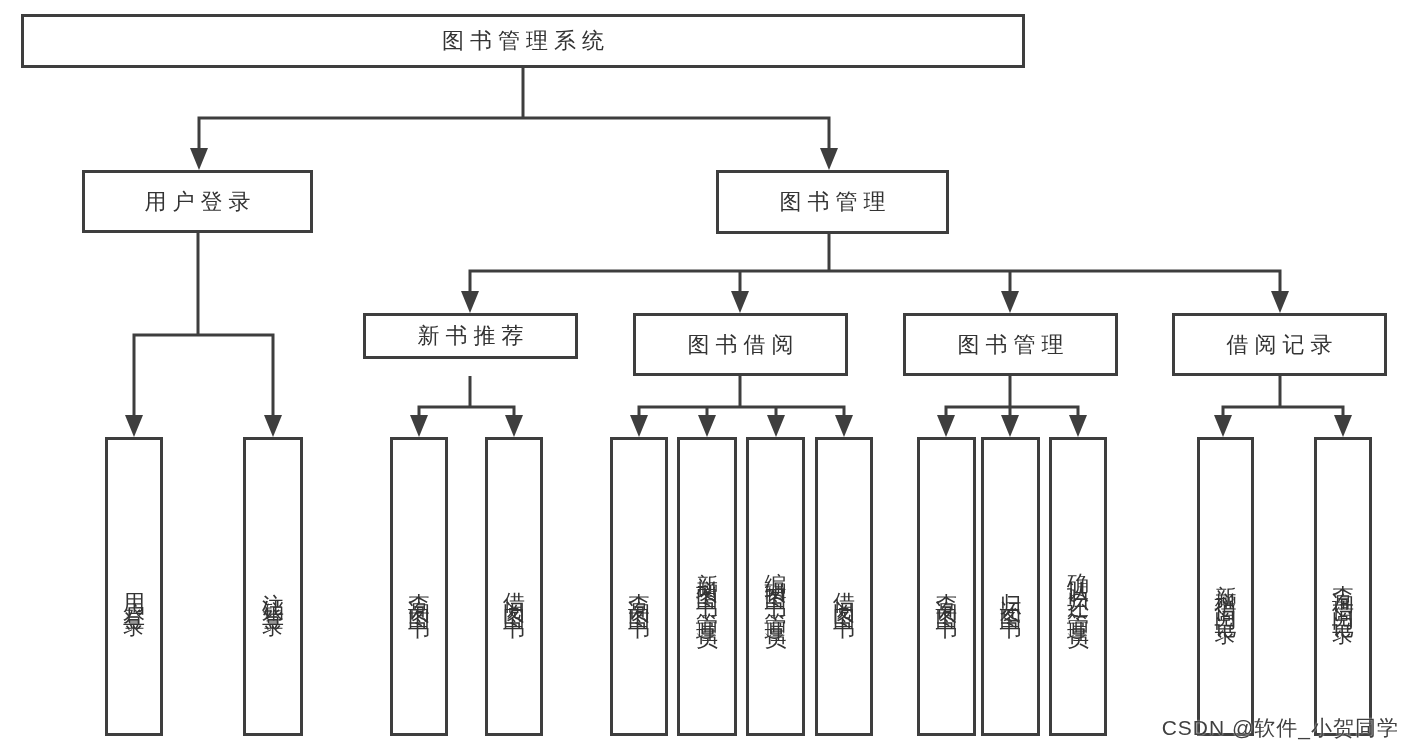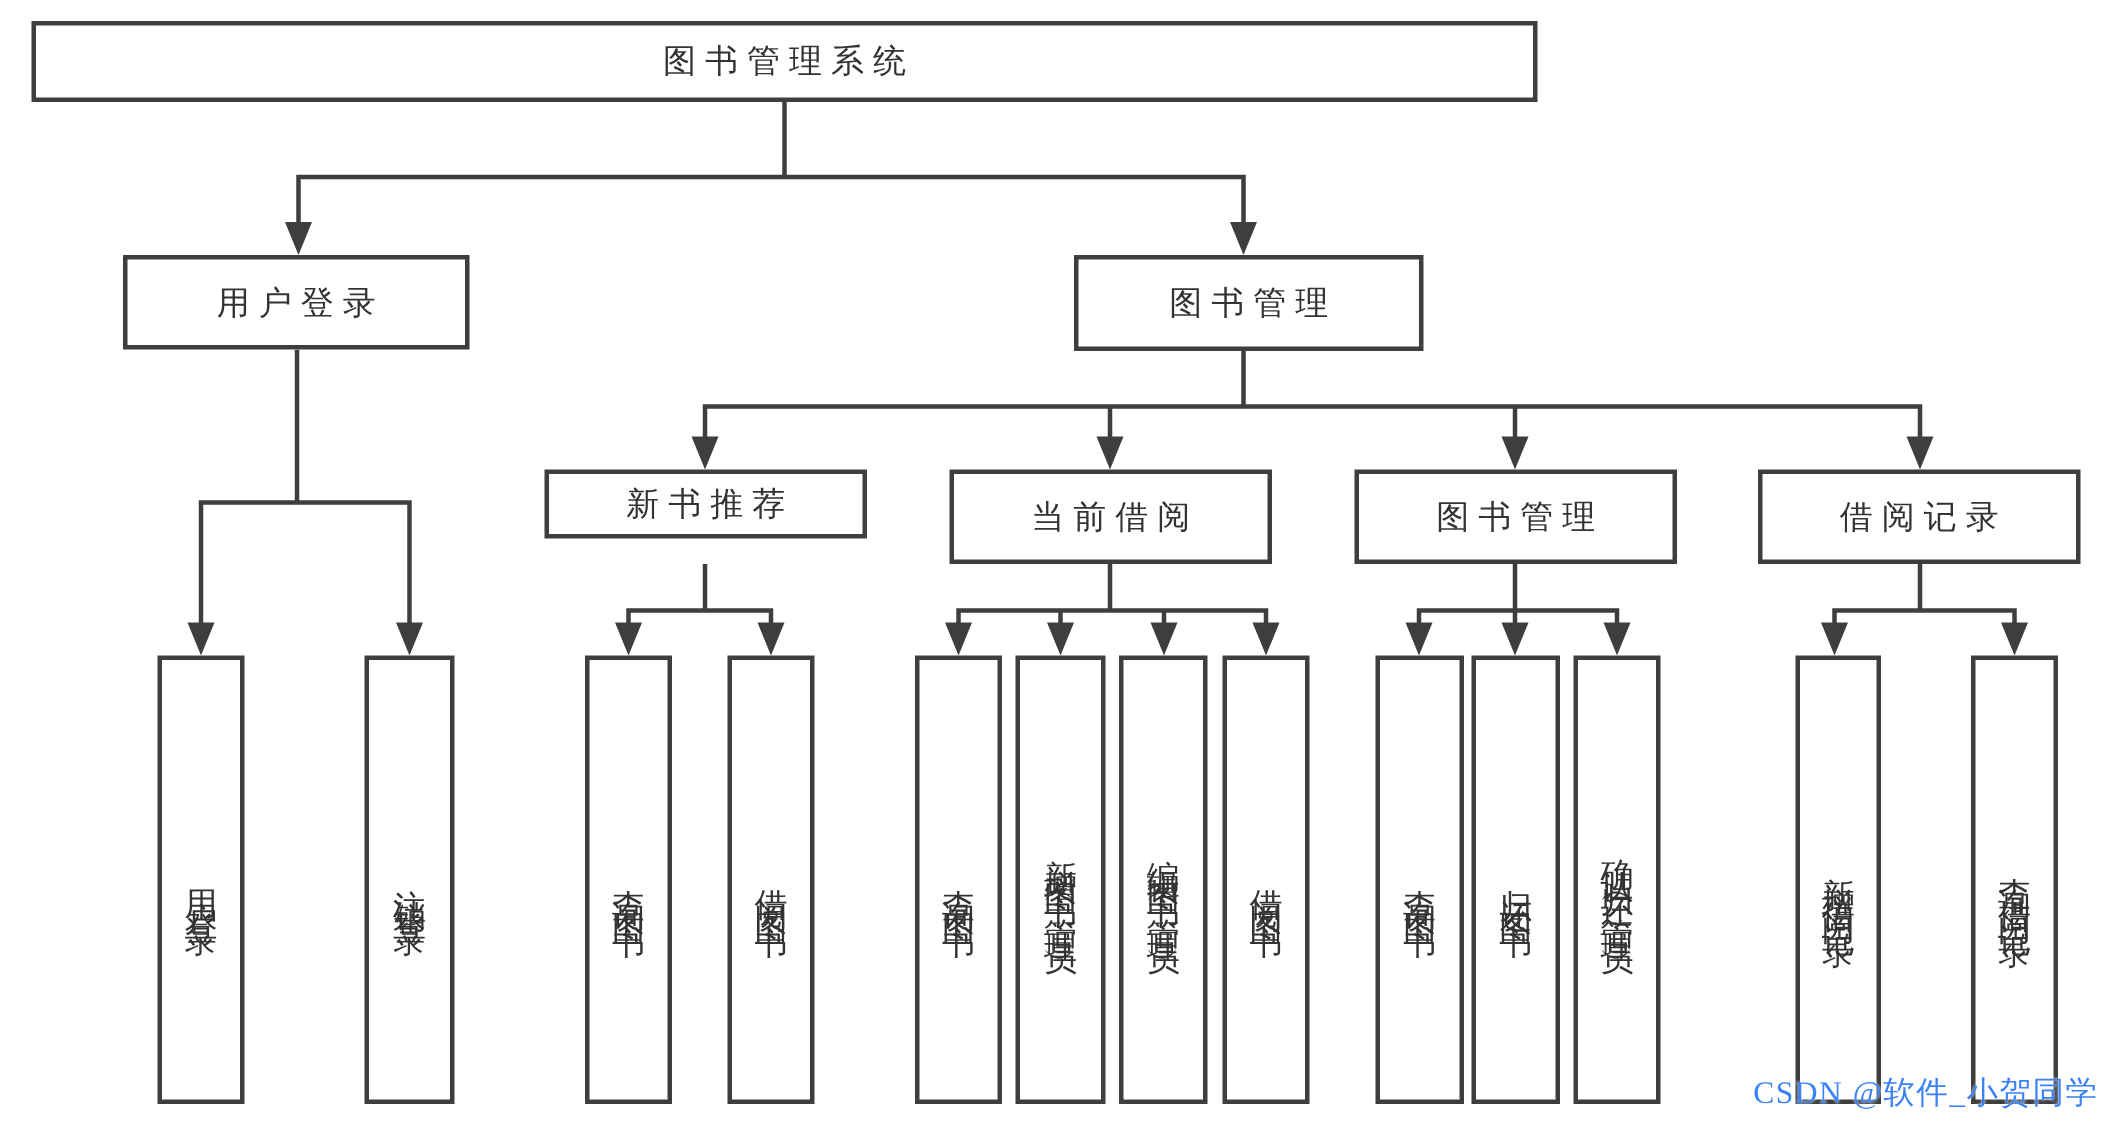--- a/index.html
+++ b/index.html
@@ -1,20 +1,20 @@
 <!DOCTYPE html>
 <html><head>
 <meta charset="utf-8">
 <style>
   html,body{margin:0;padding:0;background:#fff;}
   .canvas{
     position:relative;
     width:1405px;height:747px;
     background:#fff;
-    font-family:Liberation Serif, serif;
+    font-family:Liberation Sans, sans-serif;
     overflow:hidden;
   }
   .connectors{
     position:absolute;left:0;top:0;width:1405px;height:747px;
     z-index:1;pointer-events:none;
   }
   .node{
     position:absolute;
     box-sizing:border-box;
     background:#fff;
@@ -33,21 +33,21 @@
     writing-mode:vertical-rl;
     text-orientation:mixed;
     letter-spacing:8px;
     margin-right:0;
     margin-bottom:-8px;
   }
   .watermark{
     position:absolute;
     right:6px;bottom:5px;
     font-size:21px;
-    color:#3b82f6;
+    color:#404040;
     letter-spacing:1px;
     z-index:5;
     text-shadow:0 0 2px #ffffff;
     white-space:nowrap;
   }
 </style>
 </head>
 <body>
 
 <div class="canvas">
@@ -114,21 +114,21 @@
     <span class="lbl">用户登录</span>
   </div>
   <div class="node" style="left:716px;top:170px;width:233px;height:64px;">
     <span class="lbl">图书管理</span>
   </div>
 
   <div class="node" style="left:363px;top:313px;width:215px;height:46px;">
     <span class="lbl">新书推荐</span>
   </div>
   <div class="node" style="left:633px;top:313px;width:215px;height:63px;">
-    <span class="lbl">当前借阅</span>
+    <span class="lbl">图书借阅</span>
   </div>
   <div class="node" style="left:903px;top:313px;width:215px;height:63px;">
     <span class="lbl">图书管理</span>
   </div>
   <div class="node" style="left:1172px;top:313px;width:215px;height:63px;">
     <span class="lbl">借阅记录</span>
   </div>
 
   <div class="node leaf" style="left:105px;top:437px;width:58px;height:299px;">
     <span class="lbl">用户登录</span>

